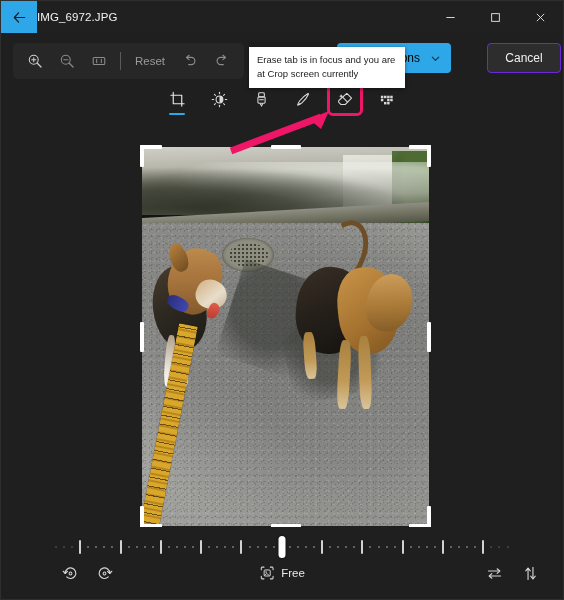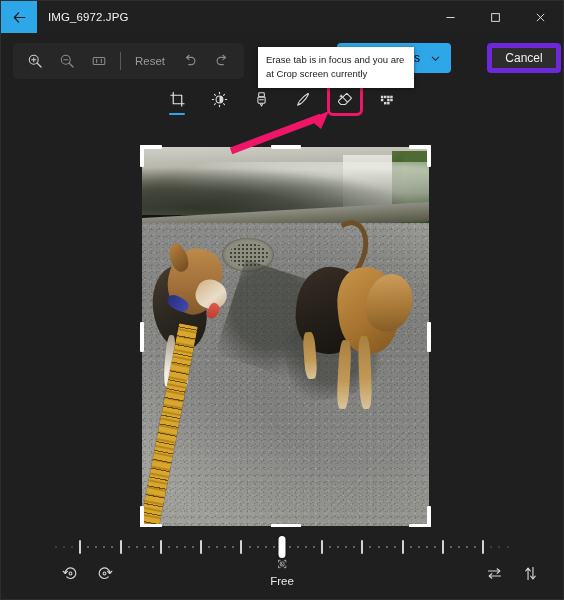--- a/index.html
+++ b/index.html
@@ -41,21 +41,20 @@
     background: #2ea7e8;
     display: flex;
     align-items: center;
     justify-content: center;
     cursor: pointer;
   }
   .back-btn svg { display: block; }
   .title-text {
     display: flex;
     align-items: center;
-    padding-left: 11px;
     font-size: 11.5px;
     color: #f2f2f2;
     letter-spacing: 0.1px;
   }
   .win-controls {
     margin-left: auto;
     display: flex;
     align-items: stretch;
   }
   .win-btn {
@@ -128,35 +127,35 @@
     cursor: pointer;
     white-space: nowrap;
   }
   .save-btn .chev { margin-left: 10px; display: flex; }
   .cancel-btn {
     position: absolute;
     right: 12px; top: 10px;
     width: 74px;
     height: 30px;
     background: #2d2d2d;
-    border: 5px solid #6d28d9;
+    border: 1px solid #6d28d9;
     border-radius: 4px;
     display: flex;
     align-items: center;
     justify-content: center;
     font-size: 12px;
     color: #f0f0f0;
     cursor: pointer;
     box-sizing: border-box;
   }
 
   
   .tooltip {
     position: absolute;
-    left: 257px; top: 46px;
+    left: 248px; top: 46px;
     width: 156px;
     background: #ffffff;
     color: #1b1b1b;
     font-size: 9.5px;
     line-height: 1.45;
     padding: 6px 7px 7px 8px;
     box-sizing: border-box;
     z-index: 40;
     box-shadow: 0 1px 4px rgba(0,0,0,.5);
   }
@@ -535,21 +534,20 @@
     transform: translateX(-50%);
     height: 28px;
     display: flex;
     align-items: center;
     gap: 6px;
     padding: 0 8px;
     border-radius: 4px;
     cursor: pointer;
     font-size: 11.5px;
     color: #e8e8e8;
-    flex-direction: column;
   }
 </style>
 </head>
 <body>
 
 <div class="app">
 
   <div class="titlebar">
     <div class="back-btn">
       <svg width="15" height="15" viewBox="0 0 16 16">

